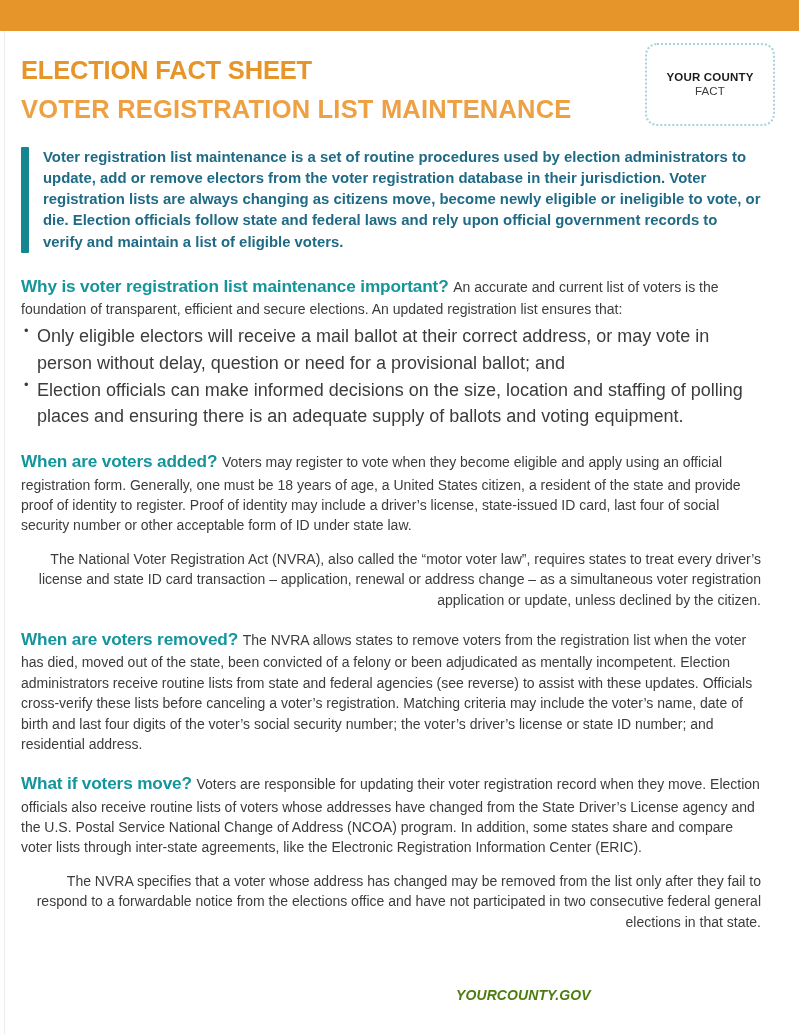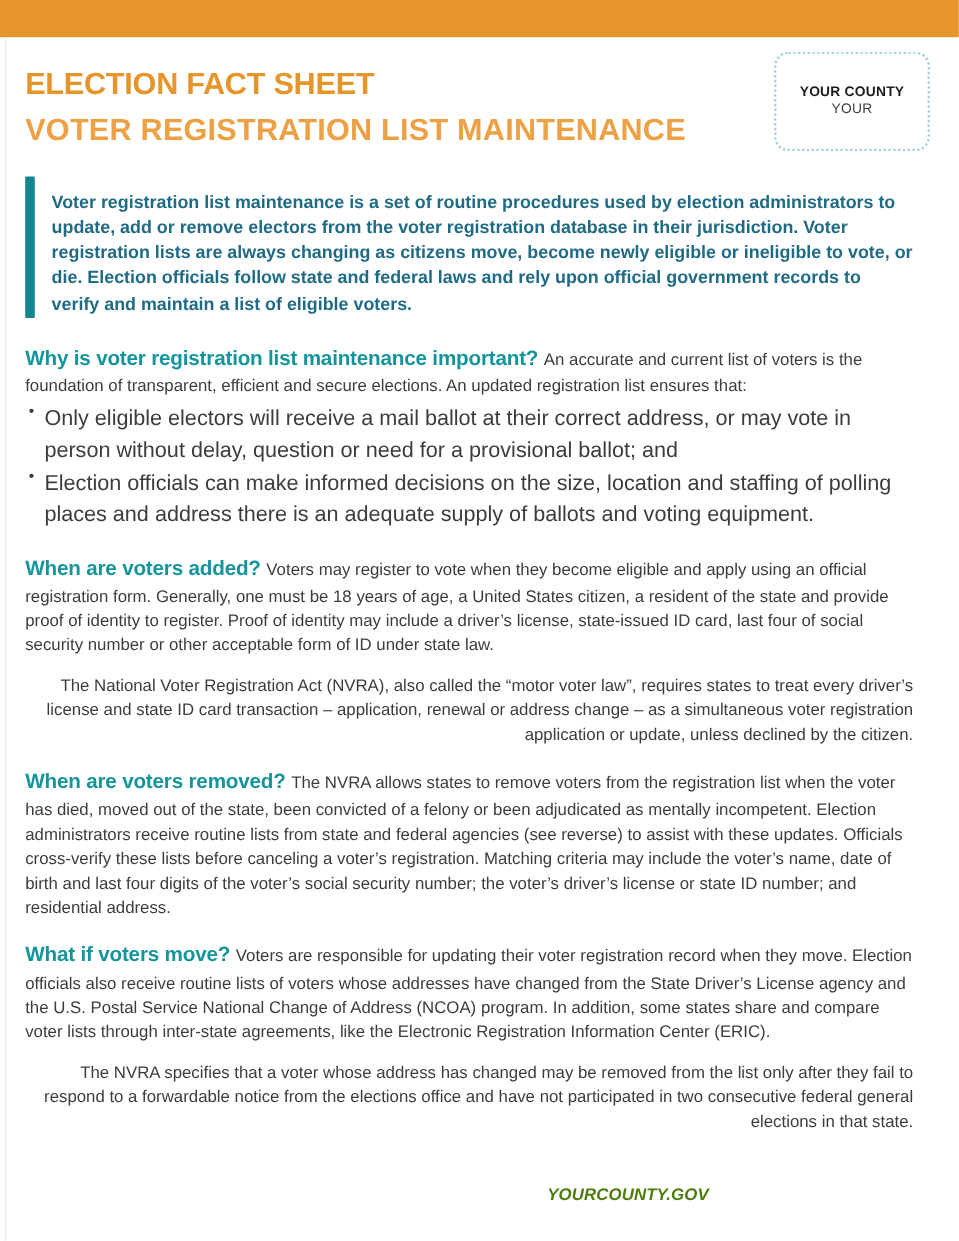--- a/index.html
+++ b/index.html
@@ -124,21 +124,20 @@
     background: #14868f;
     border-radius: 1px;
   }
   .callout-text {
     flex: 1;
     padding-left: 14px;
     font-size: 14.9px;
     line-height: 1.42;
     color: #1f6a85;
     font-weight: 600;
-    margin-top: 12px;
   }
 
   
   .section {
     margin-bottom: 14px;
   }
   .section p {
     margin: 0;
     font-size: 14px;
     line-height: 1.46;
@@ -225,36 +224,36 @@
 <div class="page">
 
   <div class="header">
     <div class="title-block">
       <h1 class="doc-title">ELECTION FACT SHEET</h1>
       <h2 class="doc-subtitle">VOTER REGISTRATION LIST MAINTENANCE</h2>
     </div>
 
     <div class="logo-box">
       <div class="logo-line1">YOUR COUNTY</div>
-      <div class="logo-line2">YOUR</div>
+      <div class="logo-line2">FACT</div>
     </div>
   </div>
 
   <div class="content">
 
     <div class="callout">
       <div class="callout-bar"></div>
       <div class="callout-text">Voter registration list maintenance is a set of routine procedures used by election administrators to update, add or remove electors from the voter registration database in their jurisdiction. Voter registration lists are always changing as citizens move, become newly eligible or ineligible to vote, or die. Election officials follow state and federal laws and rely upon official government records to verify and maintain a list of eligible voters.</div>
     </div>
 
     <div class="section gap-lg">
       <p><span class="s-head">Why is voter registration list maintenance important?</span><span>An accurate and current list of voters is the foundation of transparent, efficient and secure elections. An updated registration list ensures that:</span></p>
       <ul class="bullets">
         <li>Only eligible electors will receive a mail ballot at their correct address, or may vote in person without delay, question or need for a provisional ballot; and</li>
-        <li>Election officials can make informed decisions on the size, location and staffing of polling places and address there is an adequate supply of ballots and voting equipment.</li>
+        <li>Election officials can make informed decisions on the size, location and staffing of polling places and ensuring there is an adequate supply of ballots and voting equipment.</li>
       </ul>
     </div>
 
     <div class="section gap-md">
       <p><span class="s-head">When are voters added?</span><span>Voters may register to vote when they become eligible and apply using an official registration form. Generally, one must be 18 years of age, a United States citizen, a resident of the state and provide proof of identity to register. Proof of identity may include a driver’s license, state-issued ID card, last four of social security number or other acceptable form of ID under state law.</span></p>
       <p>The National Voter Registration Act (NVRA), also called the “motor voter law”, requires states to treat every driver’s license and state ID card transaction – application, renewal or address change –  as a simultaneous voter registration application or update, unless declined by the citizen.</p>
     </div>
 
     <div class="section gap-md">
       <p><span class="s-head">When are voters removed?</span><span>The NVRA allows states to remove voters from the registration list when the voter has died, moved out of the state, been convicted of a felony or been adjudicated as mentally incompetent. Election administrators receive routine lists from state and federal agencies (see reverse) to assist with these updates. Officials cross-verify these lists before canceling a voter’s registration. Matching criteria may include the voter’s name, date of birth and last four digits of the voter’s social security number; the voter’s driver’s license or state ID number; and residential address.</span></p>

